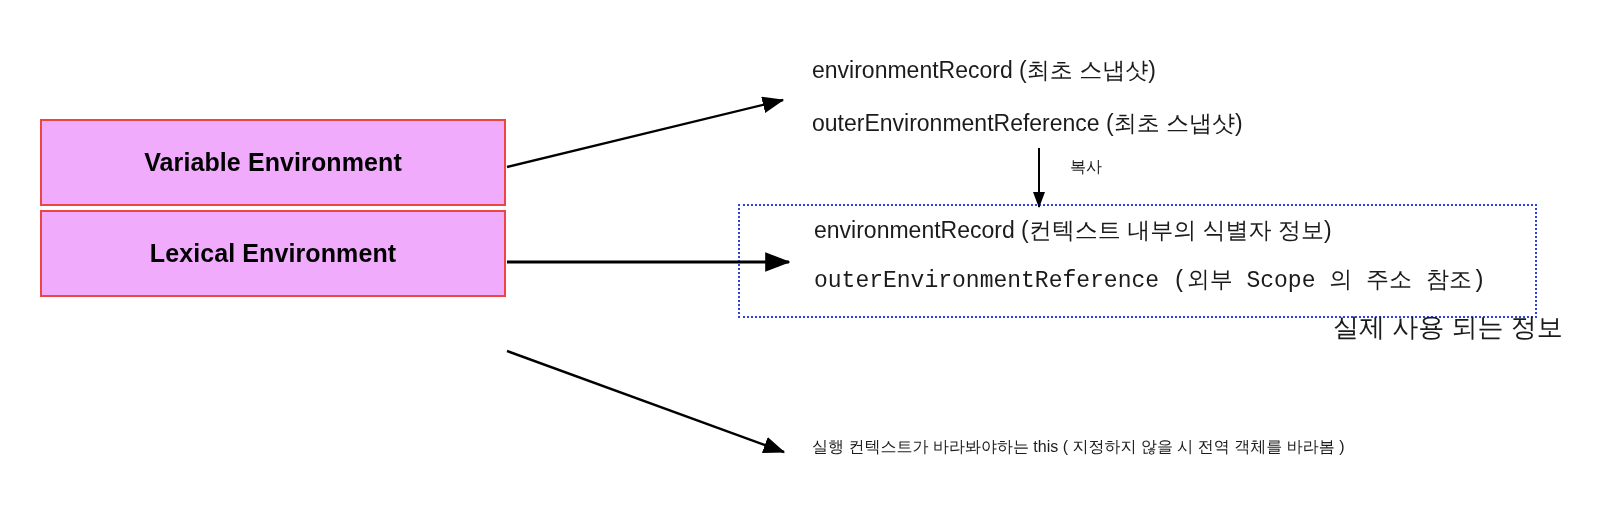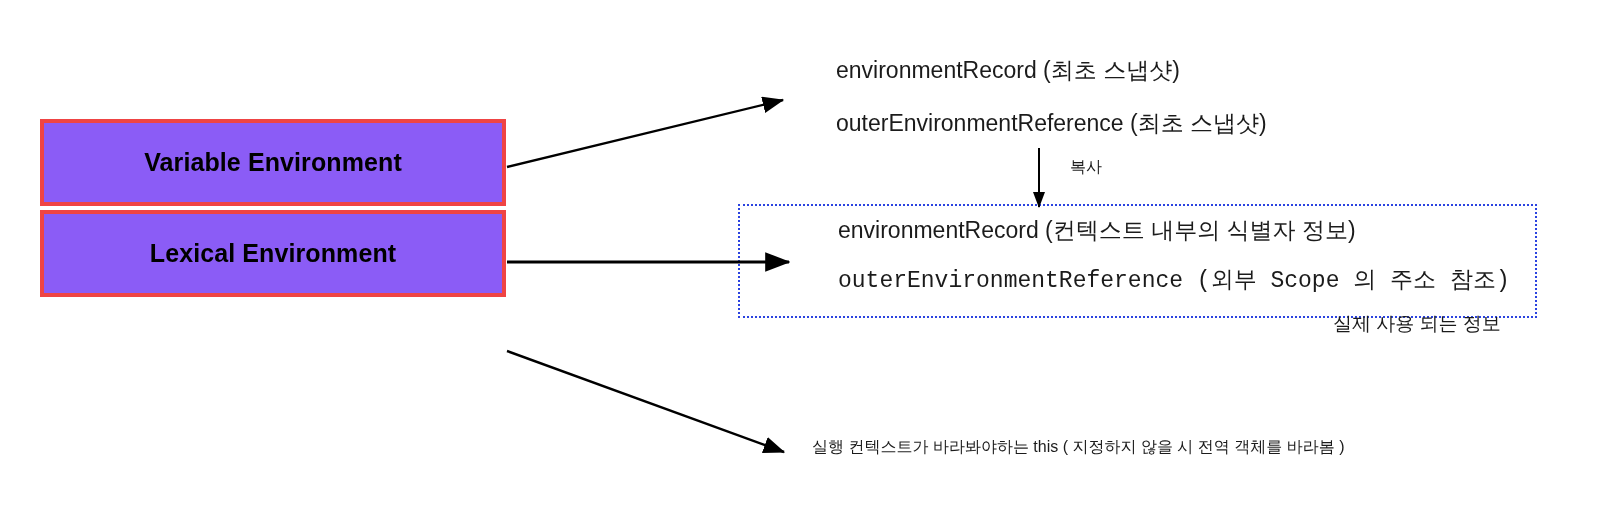--- a/index.html
+++ b/index.html
@@ -17,23 +17,23 @@
     background: #ffffff;
     overflow: hidden;
   }
 
   
   .ctx-box {
     position: absolute;
     left: 40px;
     width: 466px;
     height: 87px;
-    border: 4px solid #ef4444;
+    border: 2px solid #ef4444;
     box-sizing: border-box;
-    background: #8b5cf6;
+    background: #f0abfc;
     display: flex;
     align-items: center;
     justify-content: center;
   }
   .ctx-box-label {
     font-size: 25px;
     font-weight: bold;
     color: #000000;
     letter-spacing: 0.1px;
     white-space: nowrap;
@@ -52,21 +52,20 @@
     pointer-events: none;
   }
 
   
   .desc-line {
     position: absolute;
     font-size: 23px;
     color: #1b1b1b;
     white-space: nowrap;
     line-height: 1;
-    margin-left: 24px;
   }
   #snapshot-environment-record      { left: 812px; top: 59px; }
   #snapshot-outer-environment-ref   { left: 812px; top: 112px; }
 
   #copy-label {
     position: absolute;
     left: 1049px;
     top: 159px;
     font-size: 16px;
     color: #1b1b1b;
@@ -86,21 +85,21 @@
     box-sizing: border-box;
     background: transparent;
   }
   #active-environment-record     { left: 814px; top: 219px; }
   #active-outer-environment-ref  { left: 814px; top: 270px; font-family: Liberation Mono, monospace; }
 
   #actual-info-caption {
     position: absolute;
     left: 1333px;
     top: 314px;
-    font-size: 19px;
+    font-size: 26px;
     color: #1b1b1b;
     white-space: nowrap;
     line-height: 1;
   }
 
   #this-binding-description {
     position: absolute;
     left: 812px;
     top: 439px;
     font-size: 16px;

